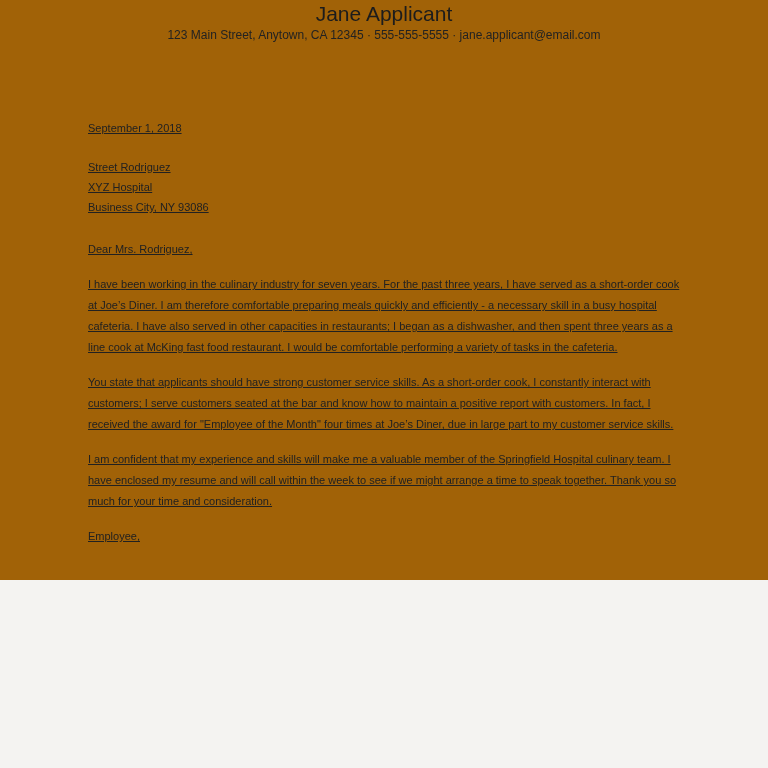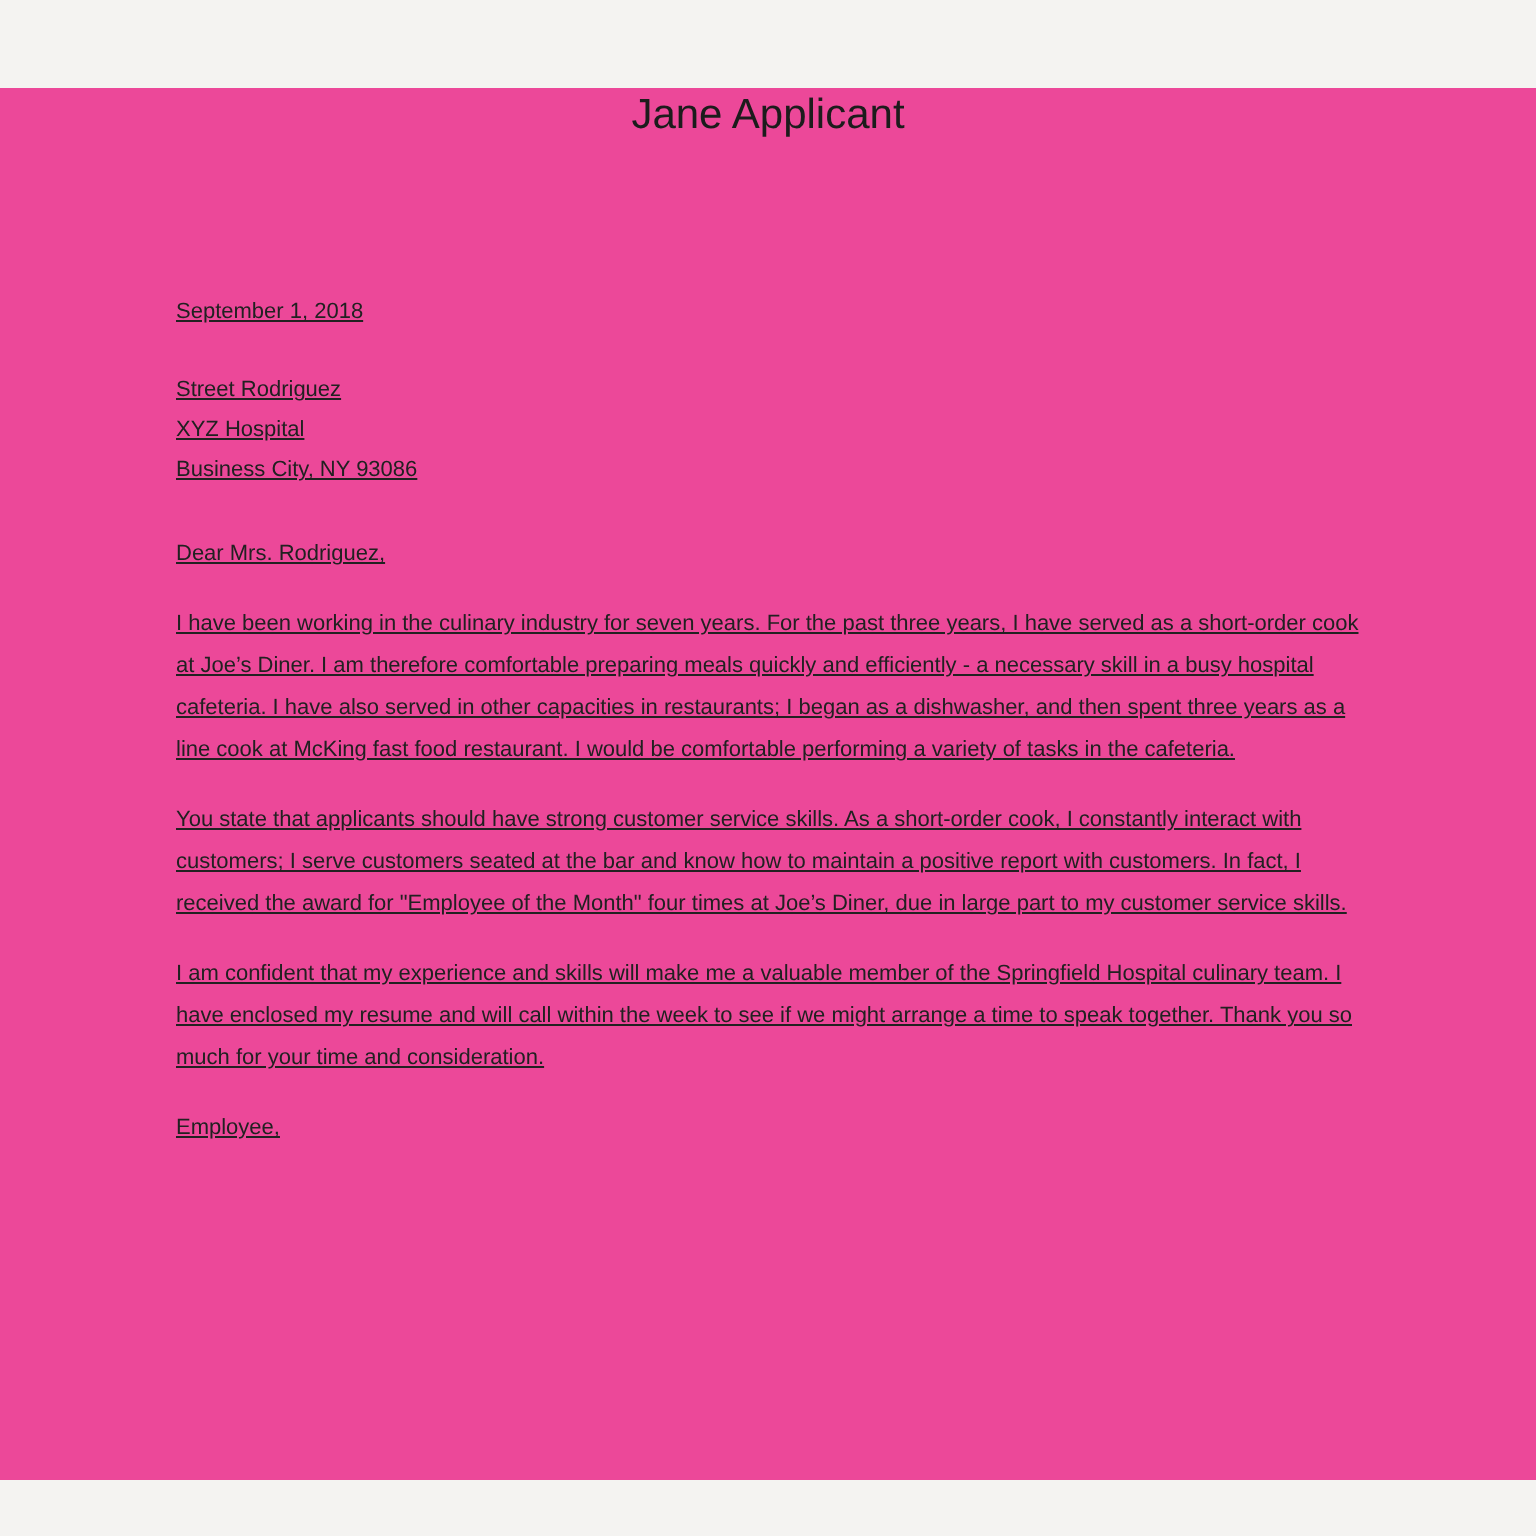--- a/index.html
+++ b/index.html
@@ -6,26 +6,25 @@
     margin: 0;
     padding: 0;
   }
   body {
     background: #f4f3f1;
     font-family: "Liberation Sans", "DejaVu Sans", sans-serif;
   }
   .page {
     position: relative;
     width: 768px;
-    height: 696px;
-    background: #ec4899;
+    height: 580px;
+    background: #a16207;
     color: #212121;
     overflow: hidden;
     box-sizing: border-box;
-    margin-top: 44px;
   }
   .letterhead {
     text-align: center;
     padding-top: 2px;
   }
   .letterhead-name {
     font-size: 21px;
     font-weight: 400;
     line-height: 24px;
     color: #1c1c1c;
@@ -64,20 +63,21 @@
     margin: 0 0 15px 0;
   }
 </style>
 </head>
 <body>
 
 <div class="page">
 
   <div class="letterhead">
     <div class="letterhead-name">Jane Applicant</div>
+    <div class="letterhead-contact">123 Main Street, Anytown, CA 12345 · 555-555-5555 · jane.applicant@email.com</div>
   </div>
 
   <div class="letter-body">
 
     <p class="date-line">September 1, 2018</p>
 
     <div class="recipient-block">
       <div>Street Rodriguez</div>
       <div>XYZ Hospital</div>
       <div>Business City, NY 93086</div>

